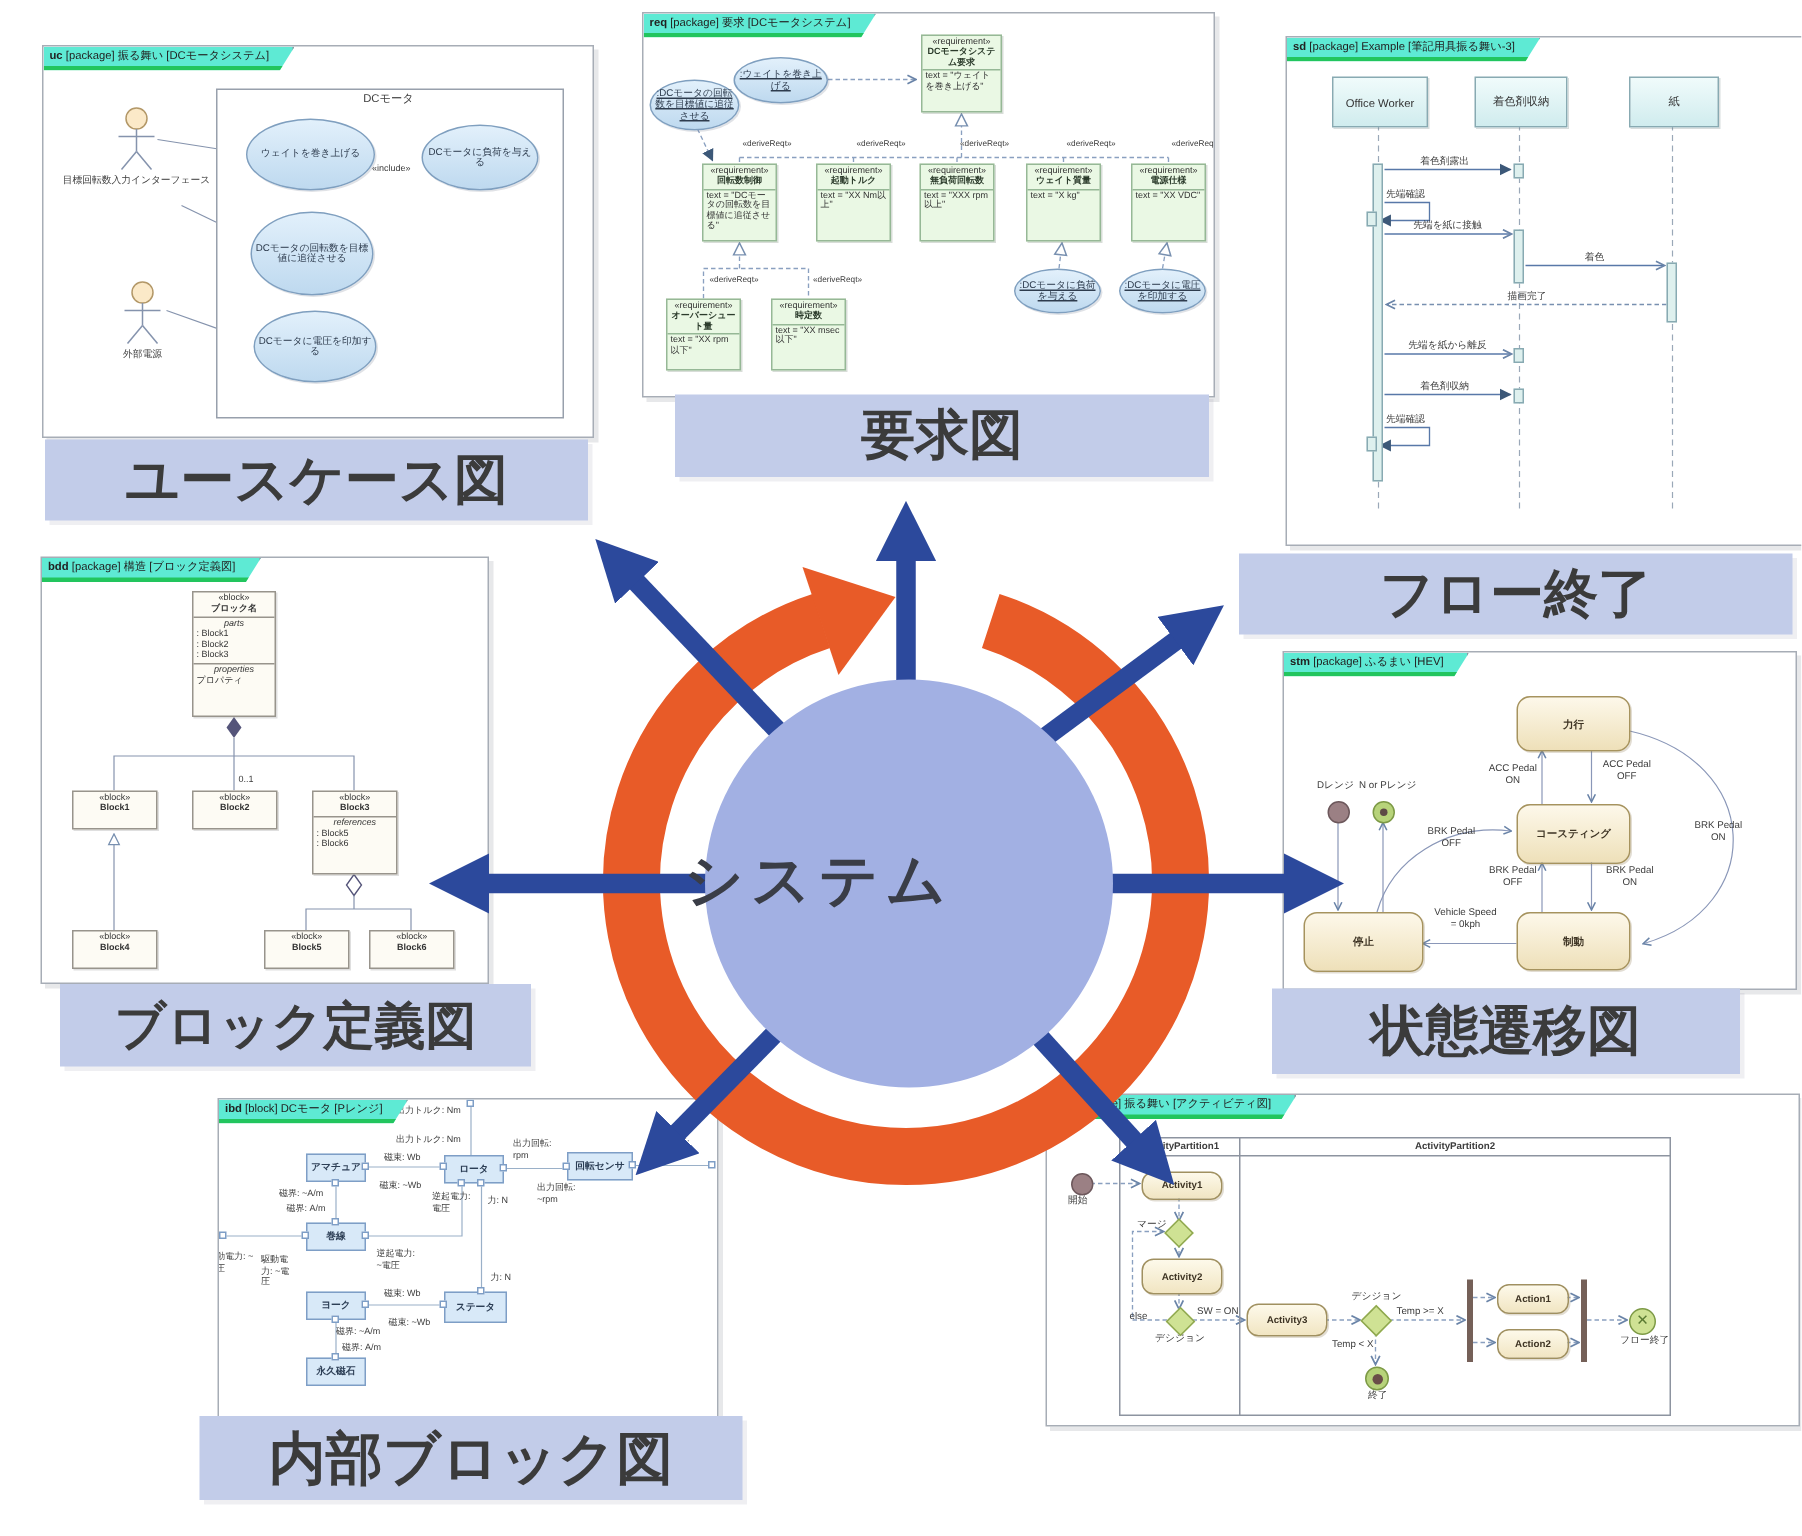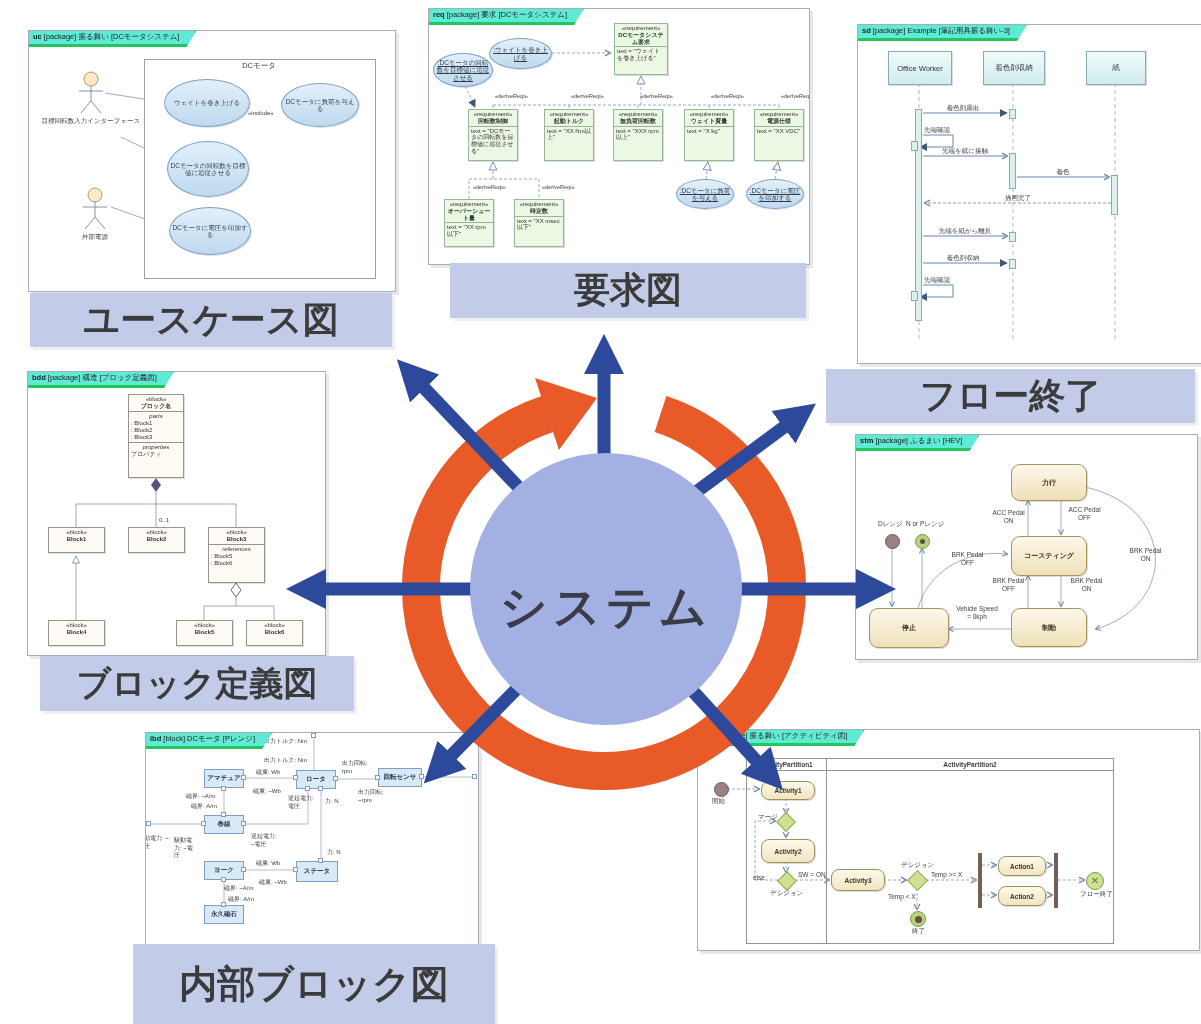--- a/index.html
+++ b/index.html
@@ -33,22 +33,22 @@
          display:flex;align-items:center;justify-content:center;font-size:7px;font-weight:bold;color:#3e3424;z-index:3;box-shadow:1px 1px 0 rgba(140,120,80,.25);}
   .ibdbox{position:absolute;background:#d8e9f8;border:1px solid #7e9ec6;display:flex;align-items:center;justify-content:center;
           font-size:6.5px;font-weight:bold;color:#2c3e55;z-index:3;box-sizing:border-box;}
   .port{position:absolute;width:5px;height:5px;background:#fff;border:1px solid #7e9ec6;z-index:4;box-sizing:border-box;}
   .actnode{position:absolute;background:linear-gradient(180deg,#fdf9ea,#f1e5c2);border:1px solid #a09060;border-radius:8px;
            display:flex;align-items:center;justify-content:center;font-size:6.5px;font-weight:bold;color:#3e3424;z-index:3;box-shadow:1px 1px 0 rgba(140,120,80,.25);}
   .diam{position:absolute;background:#cfe294;border:1px solid #8fa850;transform:rotate(45deg);z-index:3;}
   .bar{position:absolute;background:#756058;z-index:3;}
   .band{position:absolute;background:#c2cce9;display:flex;align-items:center;justify-content:center;
         font-weight:bold;color:#3b3b3b;z-index:20;box-shadow:3px 3px 0 rgba(120,125,150,.12);}
-  .hublabel{position:absolute;left:456px;top:560px;width:300px;text-align:center;font-size:47px;font-weight:bold;
-            color:#3a3d47;letter-spacing:5px;z-index:31;margin-top:16px;}
+  .hublabel{position:absolute;left:456px;top:560px;width:300px;text-align:left;font-size:39px;font-weight:bold;
+            color:#3a3d47;letter-spacing:5px;z-index:31;}
   .overlay{position:absolute;left:0;top:0;z-index:30;pointer-events:none;}
   .actorfig{position:absolute;z-index:3;}
   .sysb{position:absolute;border:1px solid #98a0ac;background:#fff;z-index:2;}
 </style>
 </head>
 <body>
 
 <div class="canvas">
 
 <svg width="0" height="0" style="position:absolute">
@@ -401,21 +401,22 @@
   <div class="actnode" style="left:300px;top:156px;width:46px;height:18px;">Action2</div>
   <div class="bar" style="left:356px;top:123px;width:4px;height:55px;"></div>
   <div style="position:absolute;left:388px;top:142px;width:16px;height:16px;border-radius:50%;background:#cfe294;border:1px solid #7d9a46;z-index:3;display:flex;align-items:center;justify-content:center;font-size:10px;color:#5a7a32;line-height:10px;">✕</div>
   <div class="lbl" style="left:382px;top:160px;">フロー終了</div>
 </section>
 
 <div class="band" style="left:30px;top:293px;width:362px;height:54px;font-size:36px;">ユースケース図</div>
 <div class="band" style="left:450px;top:263px;width:356px;height:55px;font-size:36px;">要求図</div>
 <div class="band" style="left:826px;top:369px;width:369px;height:54px;font-size:36px;">フロー終了</div>
 <div class="band" style="left:40px;top:656px;width:314px;height:55px;font-size:34px;">ブロック定義図</div>
-<div class="band" style="left:133px;top:944px;width:362px;height:80px;font-size:38px;">内部ブロック図</div>
+<div class="band" style="left:848px;top:659px;width:312px;height:57px;font-size:36px;">状態遷移図</div>
+<div class="band" style="left:133px;top:944px;width:362px;height:56px;font-size:38px;">内部ブロック図</div>
 
 <svg class="overlay" width="1201" height="1024" viewBox="0 0 1201 1024">
   <defs>
     <marker id="mBig" viewBox="0 0 10 10" refX="6" refY="5" markerWidth="3.1" markerHeight="3.1" orient="auto">
           <path d="M0,0 L10,5 L0,10 z" fill="#2c499c"></path>
         </marker>
   </defs>
   <path d="M 660.5 414 A 183 183 0 1 1 547.5 414" stroke="#e85b28" stroke-width="38" fill="none"></path>
   <polygon points="597,398 559,450 535,378" fill="#e85b28"></polygon>
   <line x1="545" y1="515" x2="408" y2="371" stroke="#2c499c" stroke-width="13" marker-end="url(#mBig)"></line>

